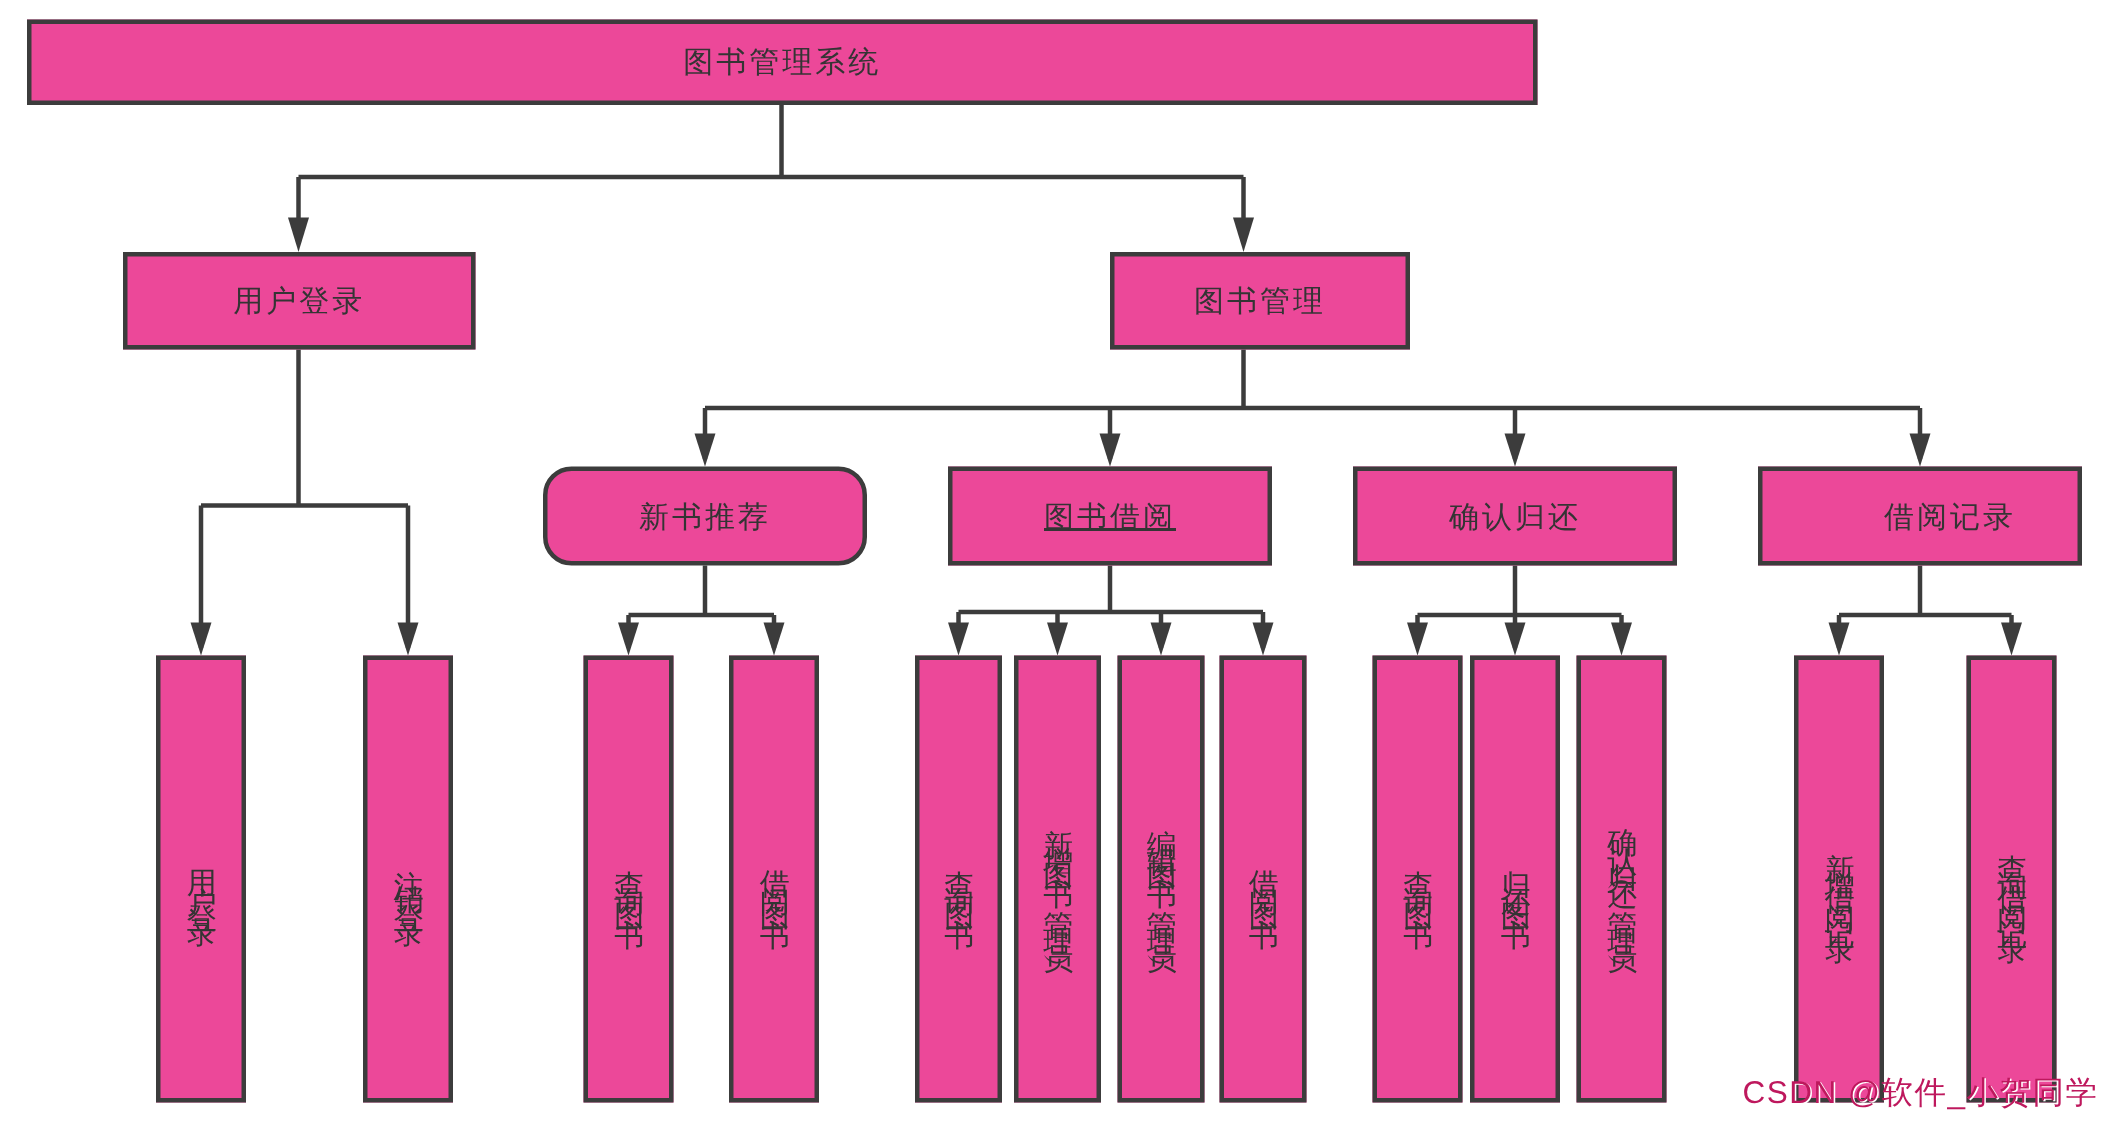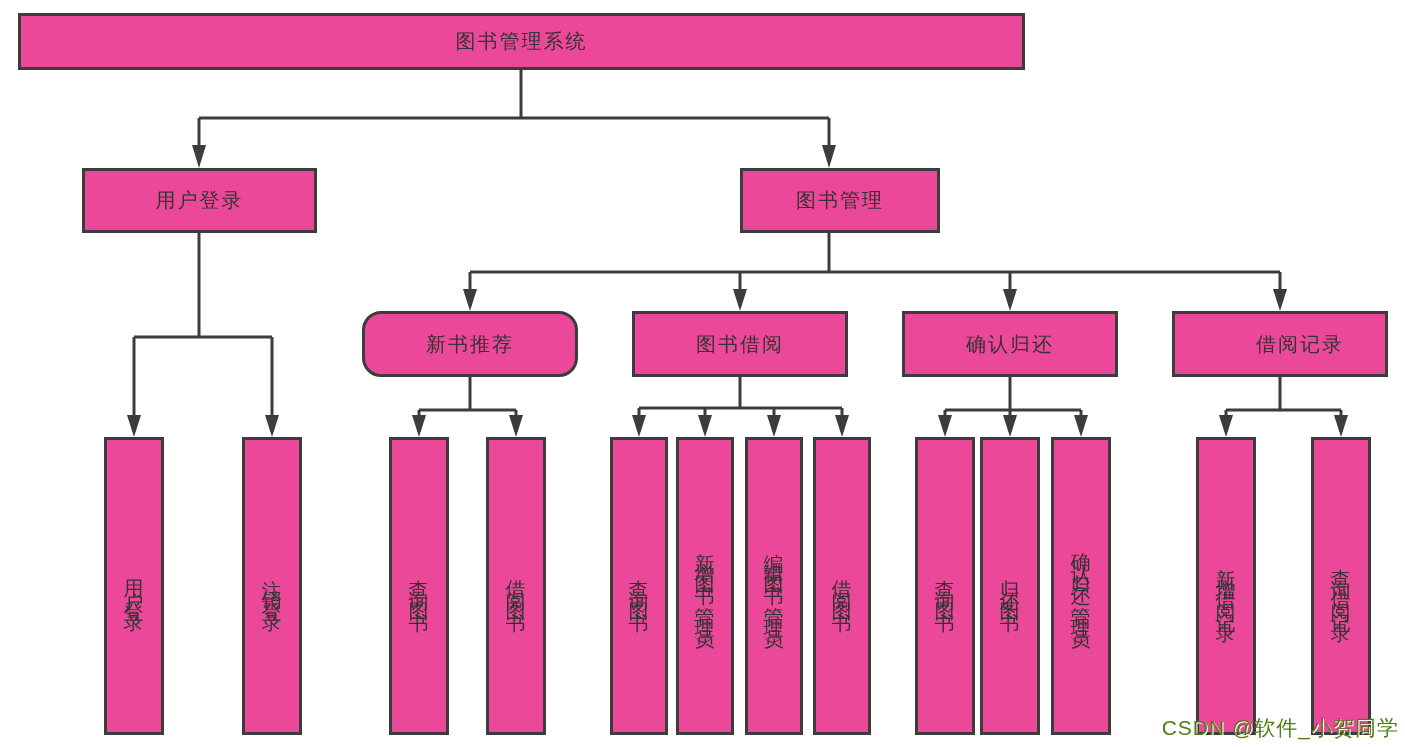--- a/index.html
+++ b/index.html
@@ -34,38 +34,38 @@
     font-size: 20px;
     letter-spacing: 11px;
     color: #343434;
     line-height: 1;
   }
   .root  { left: 18px;  top: 13px;  width: 1007px; height: 57px; }
   .n-login { left: 82px;  top: 168px; width: 235px; height: 65px; }
   .n-mgmt  { left: 712px; top: 168px; width: 200px; height: 65px; margin-left: 28px; }
   .lvl3 { top: 311px; width: 216px; height: 66px; }
   .n-recommend { left: 362px; border-radius: 19px; }
-  .n-borrowing { left: 632px; }
+  .n-borrowing { left: 632px; text-decoration: underline; }
   .n-current   { left: 902px; }
   .n-records   { left: 1172px; padding-left: 40px; }
   .leaf { top: 437px; height: 298px; width: 60px; }
   .lf-a1 { left: 104px; }  .lf-a2 { left: 242px; }
   .lf-b1 { left: 389px; }  .lf-b2 { left: 486px; }
   .lf-c1 { left: 610px; width: 58px; }
   .lf-c2 { left: 676px; width: 58px; }
   .lf-c3 { left: 745px; width: 58px; }
   .lf-c4 { left: 813px; width: 58px; }
   .lf-d1 { left: 915px; }  .lf-d2 { left: 980px; }  .lf-d3 { left: 1051px; }
   .lf-e1 { left: 1196px; } .lf-e2 { left: 1311px; }
   .watermark {
     position: absolute;
     right: 6px;
     bottom: 5px;
     font-size: 21px;
-    color: #4d7c0f;
+    color: #be185d;
     letter-spacing: 1px;
     text-shadow: 1px 1px 0 #ffffff;
     white-space: nowrap;
   }
 </style>
 </head>
 <body>
 
 <div id="canvas">
 

